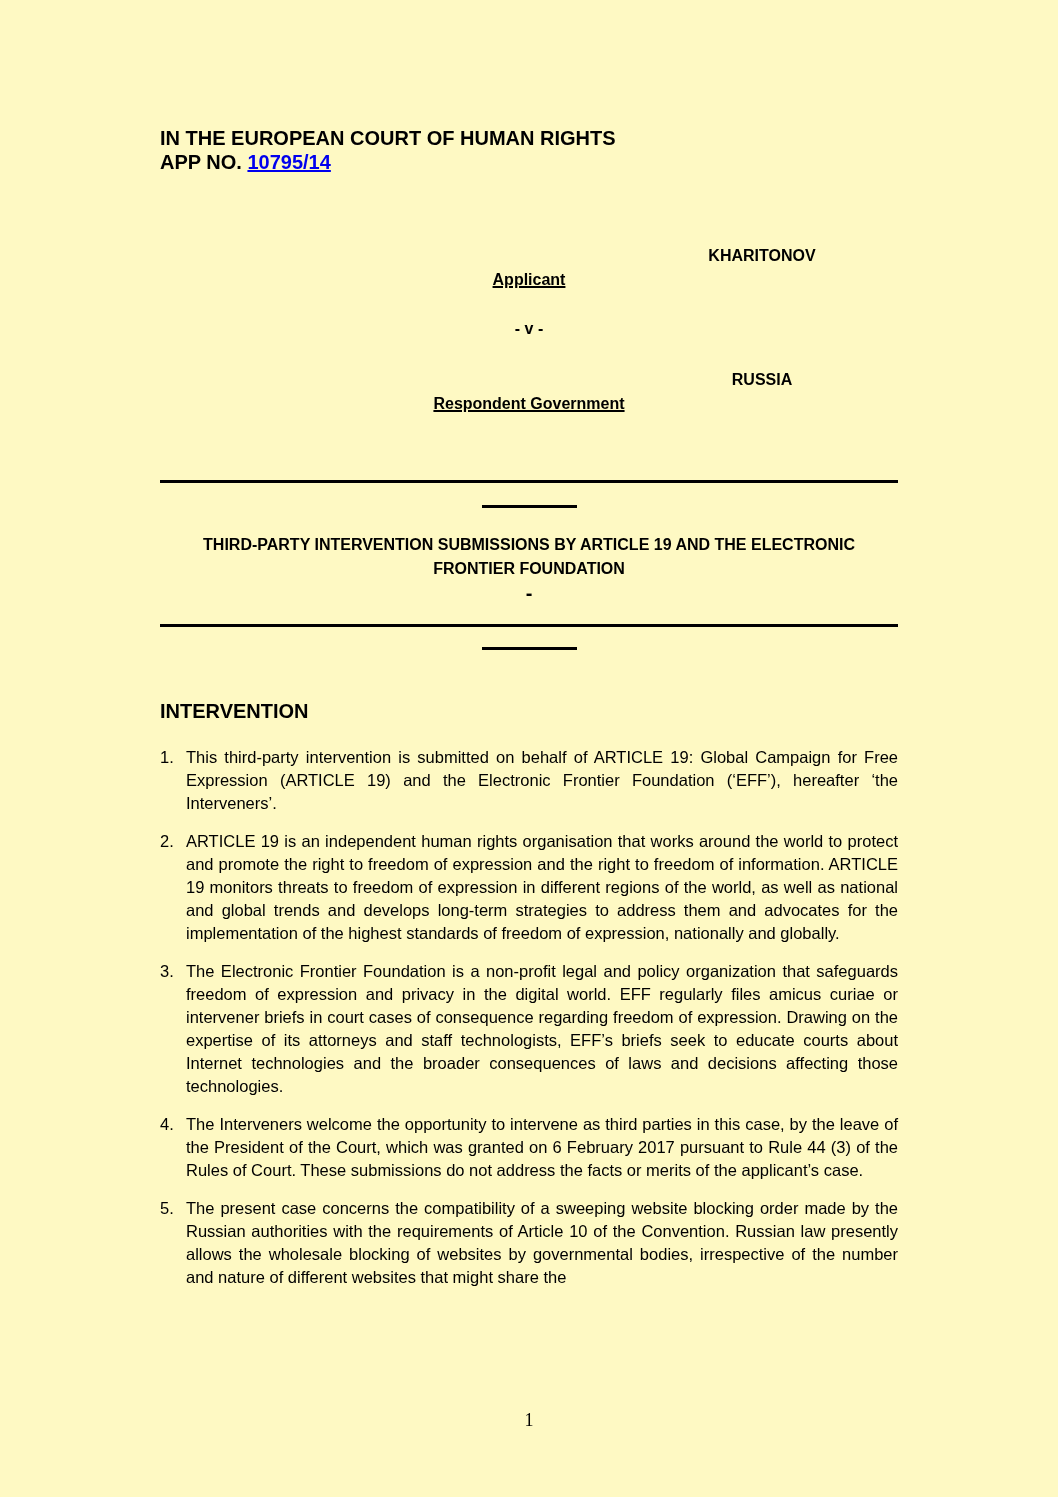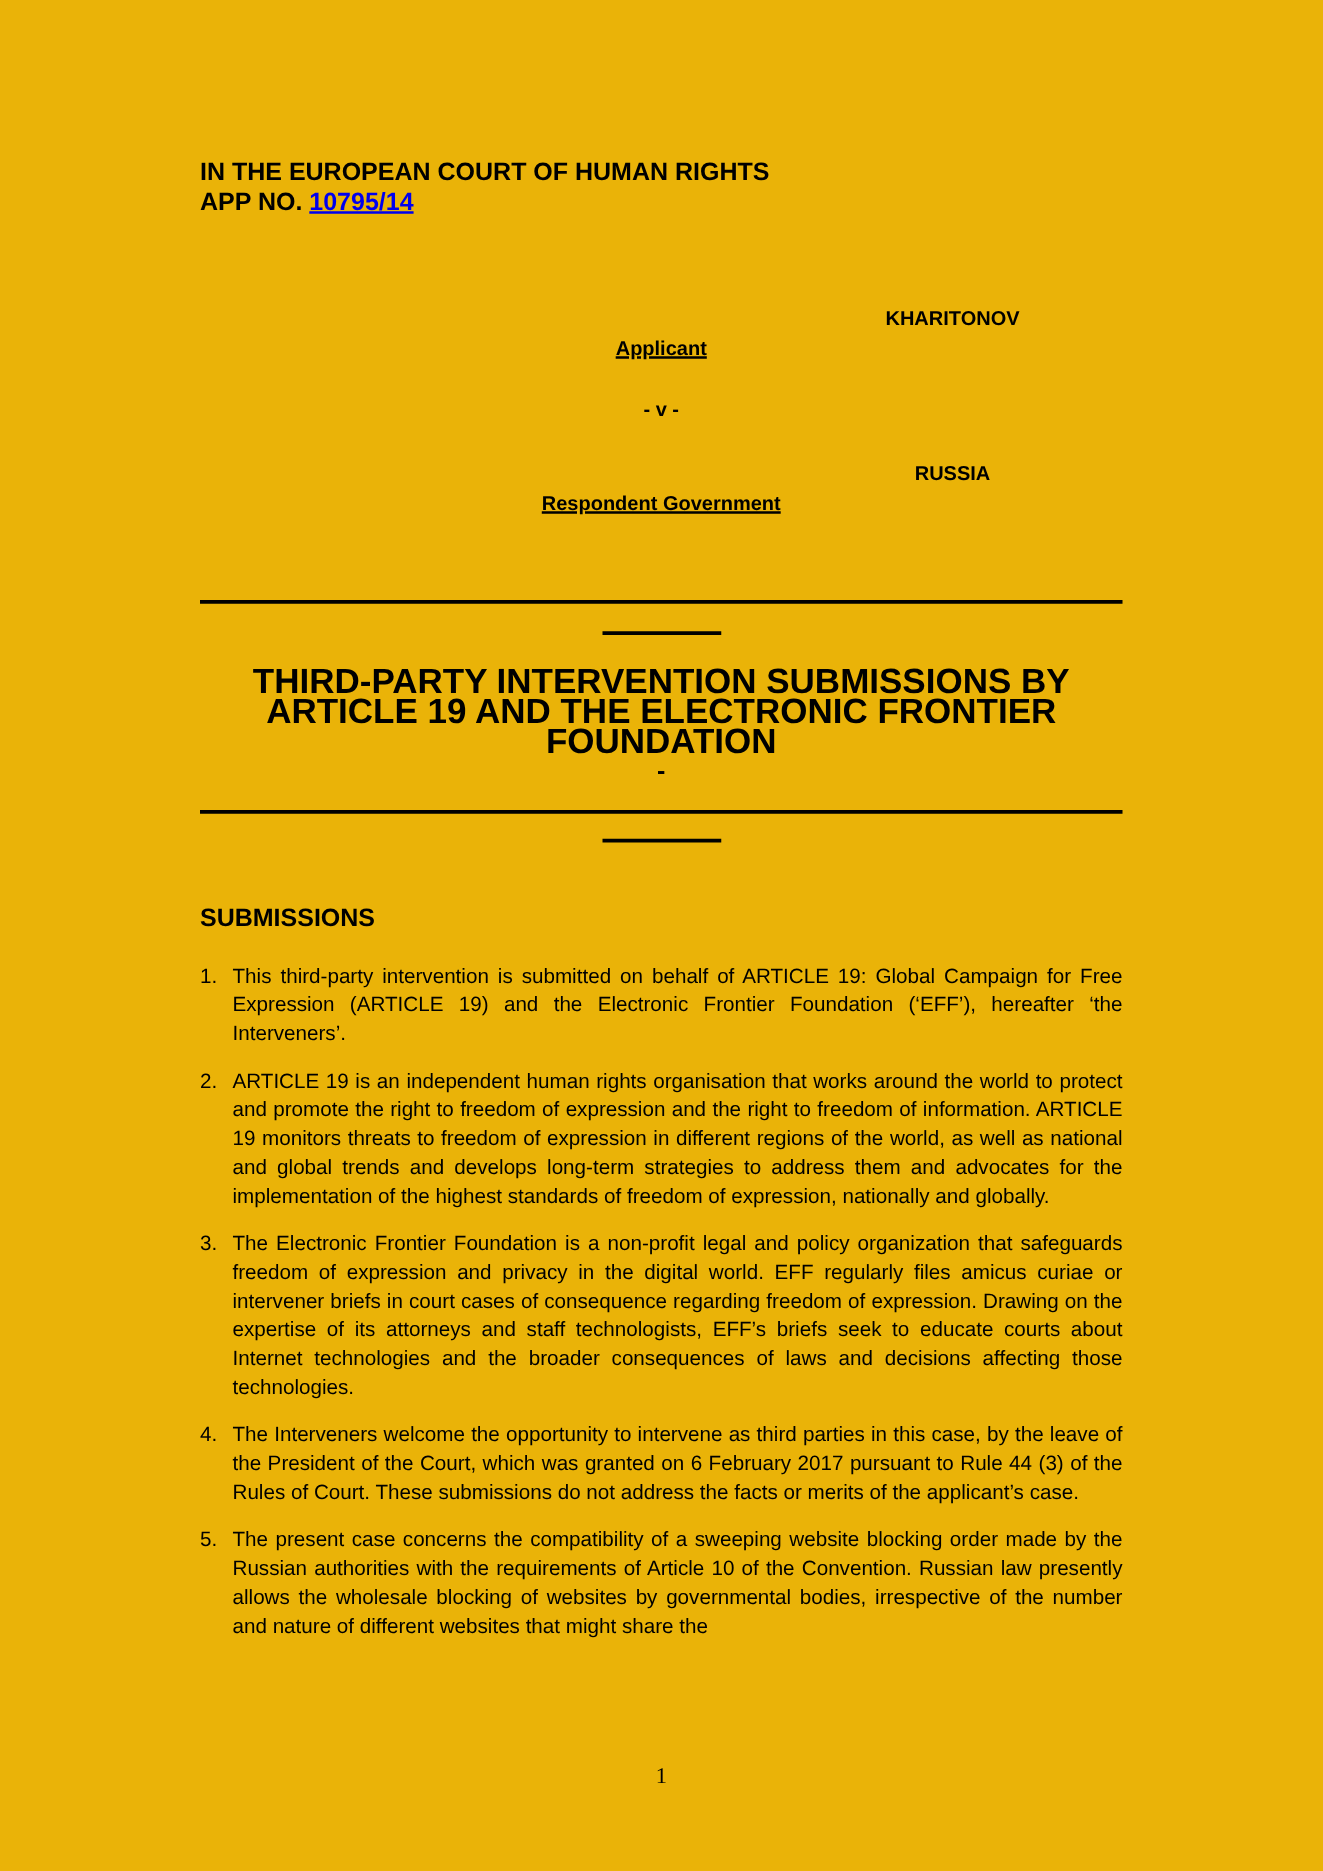--- a/index.html
+++ b/index.html
@@ -4,21 +4,21 @@
 <style>
   html, body {
     margin: 0;
     padding: 0;
     background: #ffffff;
   }
   .page {
     position: relative;
     width: 1058px;
     height: 1497px;
-    background: #eab308;
+    background: #fef9c3;
     color: #000000;
     font-family: "Liberation Sans", sans-serif;
     overflow: hidden;
   }
   .content {
     position: absolute;
     left: 160px;
     top: 126px;
     width: 738px;
   }
@@ -63,21 +63,21 @@
   .rule-short {
     width: 95px;
     height: 3px;
     background: #000000;
     margin: 22px auto 0 auto;
   }
   .rule-short.second { margin-top: 20px; }
   .doc-title {
     margin-top: 25px;
     text-align: center;
-    font-size: 28px;
+    font-size: 16px;
     line-height: 24px;
     font-weight: bold;
   }
   .title-dash {
     text-align: center;
     font-size: 20px;
     line-height: 24px;
     font-weight: bold;
   }
   .section-heading {
@@ -141,21 +141,21 @@
 
     <div class="rule-long"></div>
     <div class="rule-short"></div>
 
     <div class="doc-title">THIRD-PARTY INTERVENTION SUBMISSIONS BY ARTICLE 19 AND THE ELECTRONIC FRONTIER FOUNDATION</div>
     <div class="title-dash">-</div>
 
     <div class="rule-long second"></div>
     <div class="rule-short second"></div>
 
-    <div class="section-heading">SUBMISSIONS</div>
+    <div class="section-heading">INTERVENTION</div>
 
     <ol class="para-list">
       <li class="para">
         <span class="para-num">1.</span>
         <span class="para-text">This third-party intervention is submitted on behalf of ARTICLE 19: Global Campaign for Free Expression (ARTICLE 19) and the Electronic Frontier Foundation (‘EFF’), hereafter ‘the Interveners’.</span>
       </li>
       <li class="para">
         <span class="para-num">2.</span>
         <span class="para-text">ARTICLE 19 is an independent human rights organisation that works around the world to protect and promote the right to freedom of expression and the right to freedom of information. ARTICLE 19 monitors threats to freedom of expression in different regions of the world, as well as national and global trends and develops long-term strategies to address them and advocates for the implementation of the highest standards of freedom of expression, nationally and globally.</span>
       </li>

